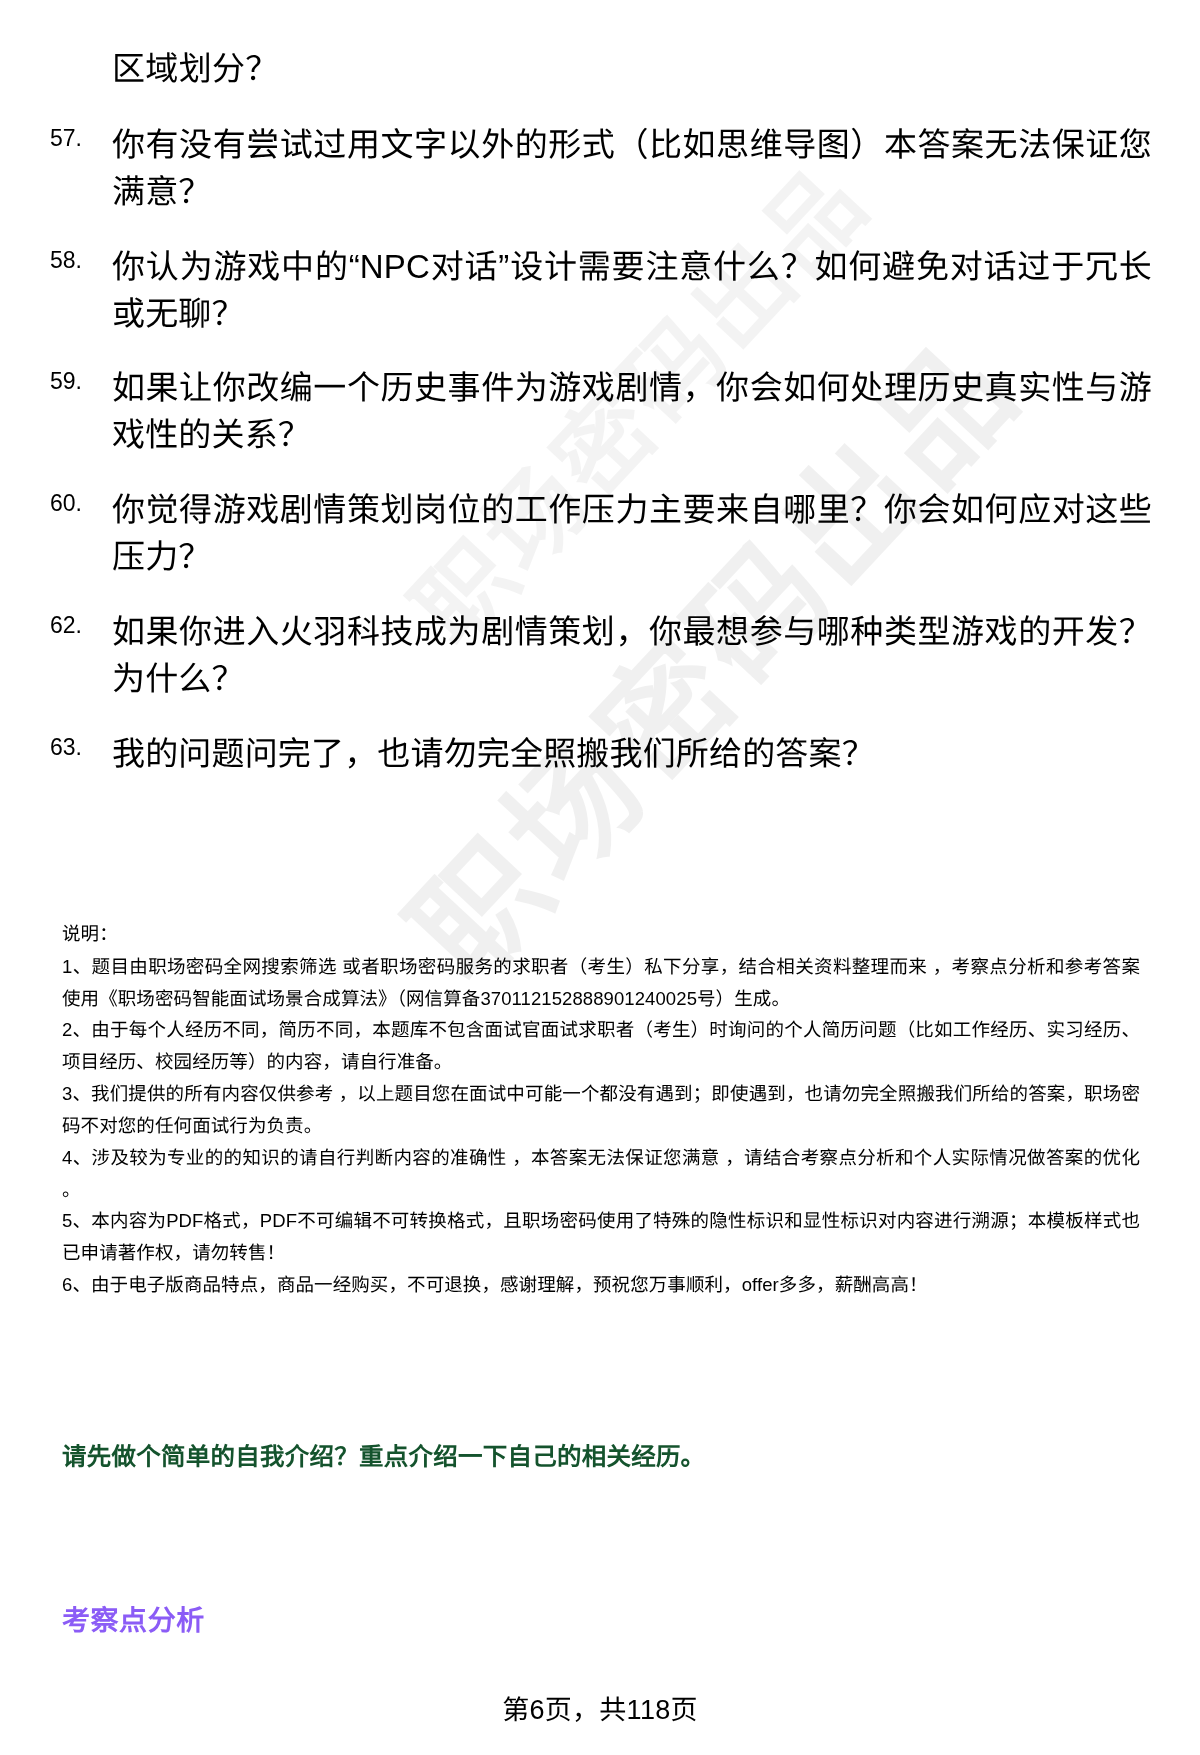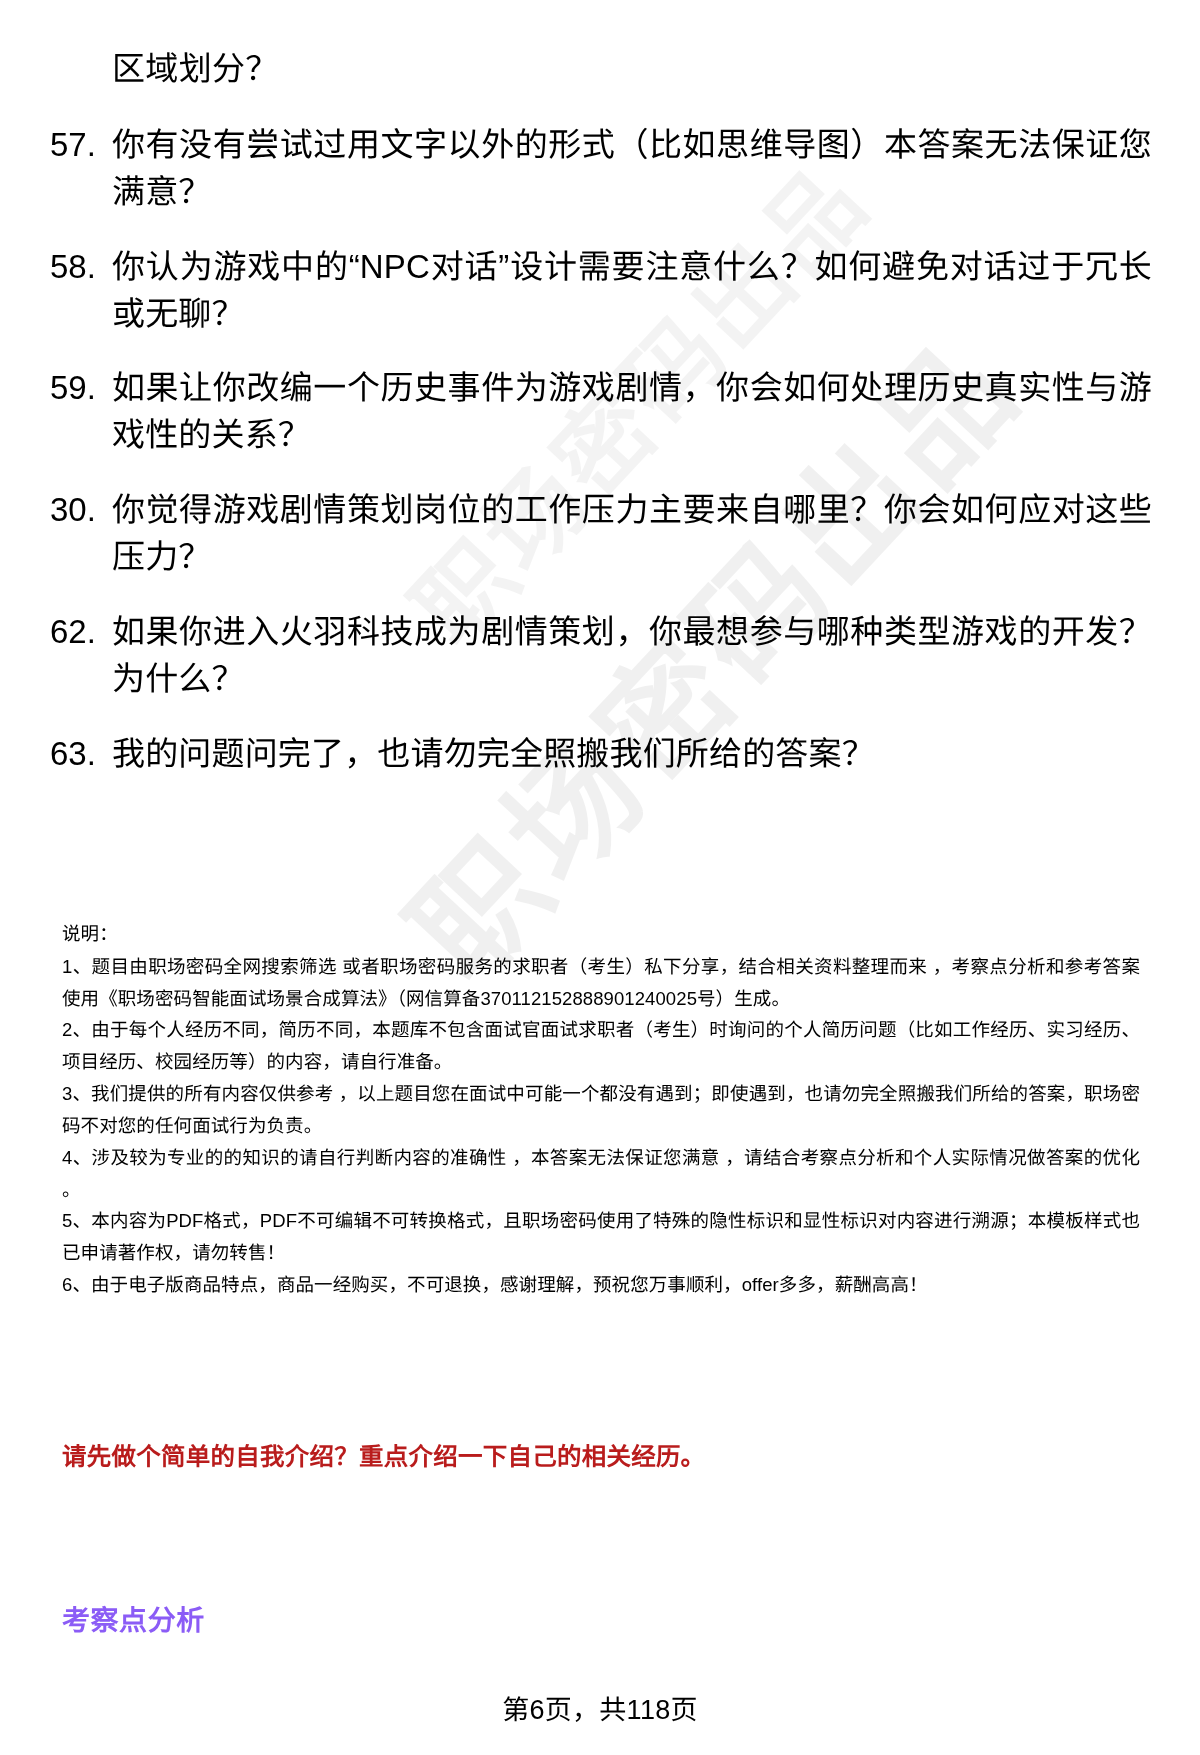--- a/index.html
+++ b/index.html
@@ -78,21 +78,21 @@
     width: 1104px;
   }
   .question-item {
     display: flex;
     align-items: flex-start;
     margin-bottom: 28px;
   }
   .question-number {
     flex: 0 0 auto;
     width: 64px;
-    font-size: 33px;
+    font-size: 23px;
     line-height: 1.42;
     text-align: left;
     padding-left: 2px;
     box-sizing: border-box;
   }
   .question-text {
     flex: 1 1 auto;
     font-size: 33px;
     line-height: 1.42;
     letter-spacing: 0.005em;
@@ -117,21 +117,21 @@
     margin: 0;
     text-align: justify;
     text-justify: inter-character;
   }
 
   
   .red-line {
     position: absolute;
     left: 62px;
     font-weight: 700;
-    color: #b91c1c;
+    color: #14532d;
     letter-spacing: 0.01em;
   }
   #red-intro-prompt {
     top: 1437px;
     font-size: 24.5px;
   }
   #red-analysis-label {
     top: 1507px;
     font-size: 24.5px;
   }
@@ -182,21 +182,21 @@
       <div class="question-number">58.</div>
       <div class="question-text">你认为游戏中的“NPC对话”设计需要注意什么？如何避免对话过于冗长或无聊？</div>
     </div>
 
     <div class="question-item">
       <div class="question-number">59.</div>
       <div class="question-text">如果让你改编一个历史事件为游戏剧情，你会如何处理历史真实性与游戏性的关系？</div>
     </div>
 
     <div class="question-item">
-      <div class="question-number">30.</div>
+      <div class="question-number">60.</div>
       <div class="question-text">你觉得游戏剧情策划岗位的工作压力主要来自哪里？你会如何应对这些压力？</div>
     </div>
 
 
     <div class="question-item">
       <div class="question-number">62.</div>
       <div class="question-text">如果你进入火羽科技成为剧情策划，你最想参与哪种类型游戏的开发？为什么？</div>
     </div>
 
     <div class="question-item">

